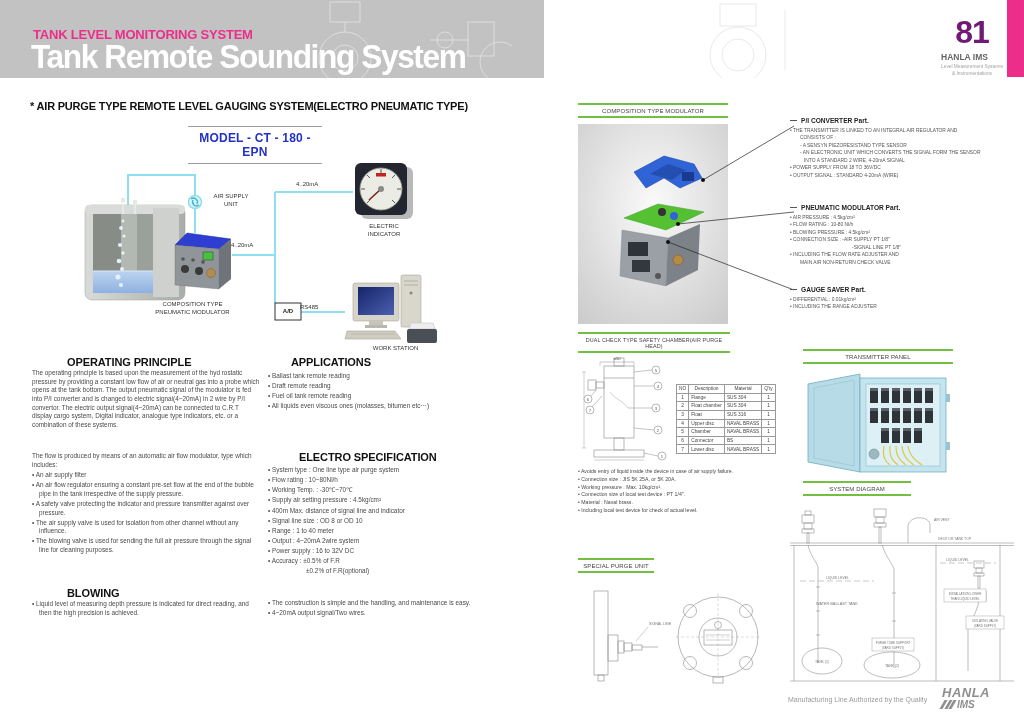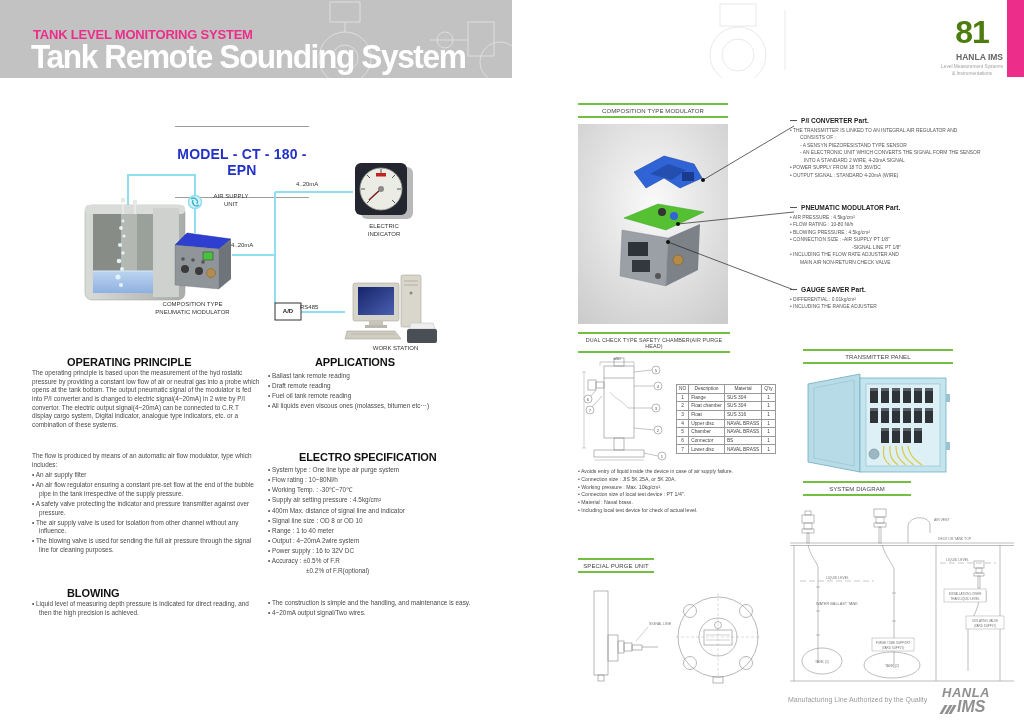--- a/index.html
+++ b/index.html
@@ -1,40 +1,40 @@
 <!DOCTYPE html>
 <html><head>
 <meta charset="utf-8">
 <style>
   html,body{margin:0;padding:0;background:#e9e9e9;}
   .page{position:relative;width:1024px;height:724px;background:#ffffff;overflow:hidden;
         font-family:"Liberation Sans",sans-serif;color:#333;}
   .abs{position:absolute;}
 
   
-  .header-band{position:absolute;left:0;top:0;width:512px;height:78px;background:#c2c2c2;overflow:hidden;}
+  .header-band{position:absolute;left:0;top:0;width:512px;height:78px;background:#c2c2c2;overflow:hidden;padding-left:32px;}
   .band-art{position:absolute;left:0;top:0;}
   .header-category{position:absolute;left:33px;top:27px;font-size:13px;font-weight:bold;
         color:#ec2e8a;letter-spacing:-0.2px;}
   .header-title{position:absolute;left:31px;top:37px;font-size:34px;font-weight:bold;color:#ffffff;
         letter-spacing:-1.5px;white-space:nowrap;transform:scaleX(0.93);transform-origin:left;}
   .page-number{position:absolute;left:941px;top:14px;width:62px;text-align:center;
-        font-size:32px;font-weight:bold;color:#4d7c0f;letter-spacing:-1px;}
-  .brand{position:absolute;left:941px;top:52px;width:62px;text-align:right;
+        font-size:32px;font-weight:bold;color:#701a75;letter-spacing:-1px;}
+  .brand{position:absolute;left:941px;top:52px;width:62px;text-align:left;
         font-size:8.5px;font-weight:bold;color:#666;}
   .brand-sub{position:absolute;left:931px;top:63px;width:82px;text-align:center;
         font-size:4.8px;color:#a2a2a2;line-height:1.5;}
   .pink-tab{position:absolute;left:1007px;top:0;width:17px;height:77px;background:#ec2e8a;}
 
   
   .main-heading{position:absolute;left:30px;top:100px;width:560px;font-size:11px;font-weight:bold;
         color:#111;letter-spacing:-0.2px;}
-  .model-box{position:absolute;left:175px;top:126px;width:134px;border-top:1.5px solid #9d9d9d;
-        border-bottom:1.5px solid #9d9d9d;padding:19px 0;text-align:center;
-        font-size:14px;font-weight:bold;color:#2231c7;letter-spacing:0.2px;}
+  .model-box{position:absolute;left:188px;top:126px;width:134px;border-top:1.5px solid #9d9d9d;
+        border-bottom:1.5px solid #9d9d9d;padding:4px 0;text-align:center;
+        font-size:12px;font-weight:bold;color:#2231c7;letter-spacing:0.2px;}
 
   
   .flow-svg{position:absolute;left:50px;top:155px;}
   .dlabel{position:absolute;font-size:6px;color:#333;line-height:1.3;text-align:center;}
   .adtext{position:absolute;left:275px;top:308px;width:26px;text-align:center;
         font-size:6px;font-weight:bold;color:#222;}
 
   
   .sec-heading{position:absolute;font-size:11px;font-weight:bold;color:#111;letter-spacing:-0.1px;margin-left:35px;}
   .body-text{position:absolute;font-size:6.4px;line-height:1.35;color:#4a4a4a;}
@@ -79,21 +79,21 @@
   .sp-svg{position:absolute;left:578px;top:585px;}
 
   
   .footer-note{position:absolute;left:788px;top:696px;font-size:7px;color:#9a9a9a;}
   .logo{position:absolute;left:942px;top:687px;width:60px;color:#8f8f8f;font-weight:bold;
         font-style:italic;line-height:0.9;}
   .logo-top{font-size:13px;letter-spacing:0.5px;}
   .logo-row{display:flex;align-items:flex-end;gap:3px;margin-top:1px;}
   .slashes{display:flex;gap:1.5px;}
   .slash{width:3px;height:9px;background:#8f8f8f;transform:skewX(-30deg);}
-  .logo-ims{font-size:16px;text-align:right;}
+  .logo-ims{font-size:10px;text-align:right;}
 </style>
 </head>
 <body>
 
 <div class="page">
 
   <div class="header-band">
     <svg class="band-art" width="512" height="78">
       <g fill="none" stroke="#ffffff" stroke-width="1" opacity="0.45">
         <circle cx="345" cy="58" r="26"></circle>
@@ -118,20 +118,21 @@
     </g>
   </svg>
   <div class="page-number">81</div>
   <div class="brand">HANLA IMS</div>
   <div class="brand-sub">
     <div>Level Measurement Systems</div>
     <div>&amp; Instrumentations</div>
   </div>
   <div class="pink-tab"></div>
 
+  <div class="main-heading">* AIR PURGE TYPE REMOTE LEVEL GAUGING SYSTEM(ELECTRO PNEUMATIC TYPE)</div>
   <div class="model-box">MODEL - CT - 180 - EPN</div>
 
   <svg class="flow-svg" width="430" height="200" viewBox="0 0 430 200">
     <defs>
       <linearGradient id="gTank" x1="0" y1="0" x2="1" y2="0">
         <stop offset="0" stop-color="#d8dbd7"></stop>
           <stop offset="1" stop-color="#a9ada9"></stop>
       </linearGradient>
       <linearGradient id="gWater" x1="0" y1="0" x2="0" y2="1">
         <stop offset="0" stop-color="#bcd4f0"></stop>
@@ -265,21 +266,21 @@
     </ul>
   </div>
 
   <div class="sec-heading" style="left:32px;top:587px;">BLOWING</div>
   <div class="body-text" style="left:32px;top:600px;width:228px;">
     <ul class="blist">
       <li>Liquid level of measuring depth pressure is indicated for direct reading, and then the high precision is achieved.</li>
     </ul>
   </div>
 
-  <div class="sec-heading" style="left:280px;top:356px;">APPLICATIONS</div>
+  <div class="sec-heading" style="left:256px;top:356px;">APPLICATIONS</div>
   <div class="body-text" style="left:268px;top:372px;width:210px;">
     <ul class="blist">
       <li>Ballast tank remote reading</li>
       <li>Draft remote reading</li>
       <li>Fuel oil tank remote reading</li>
       <li>All liquids even viscous ones (molasses, bitumen etc···)</li>
     </ul>
   </div>
 
   <div class="sec-heading" style="left:264px;top:451px;">ELECTRO SPECIFICATION</div>

